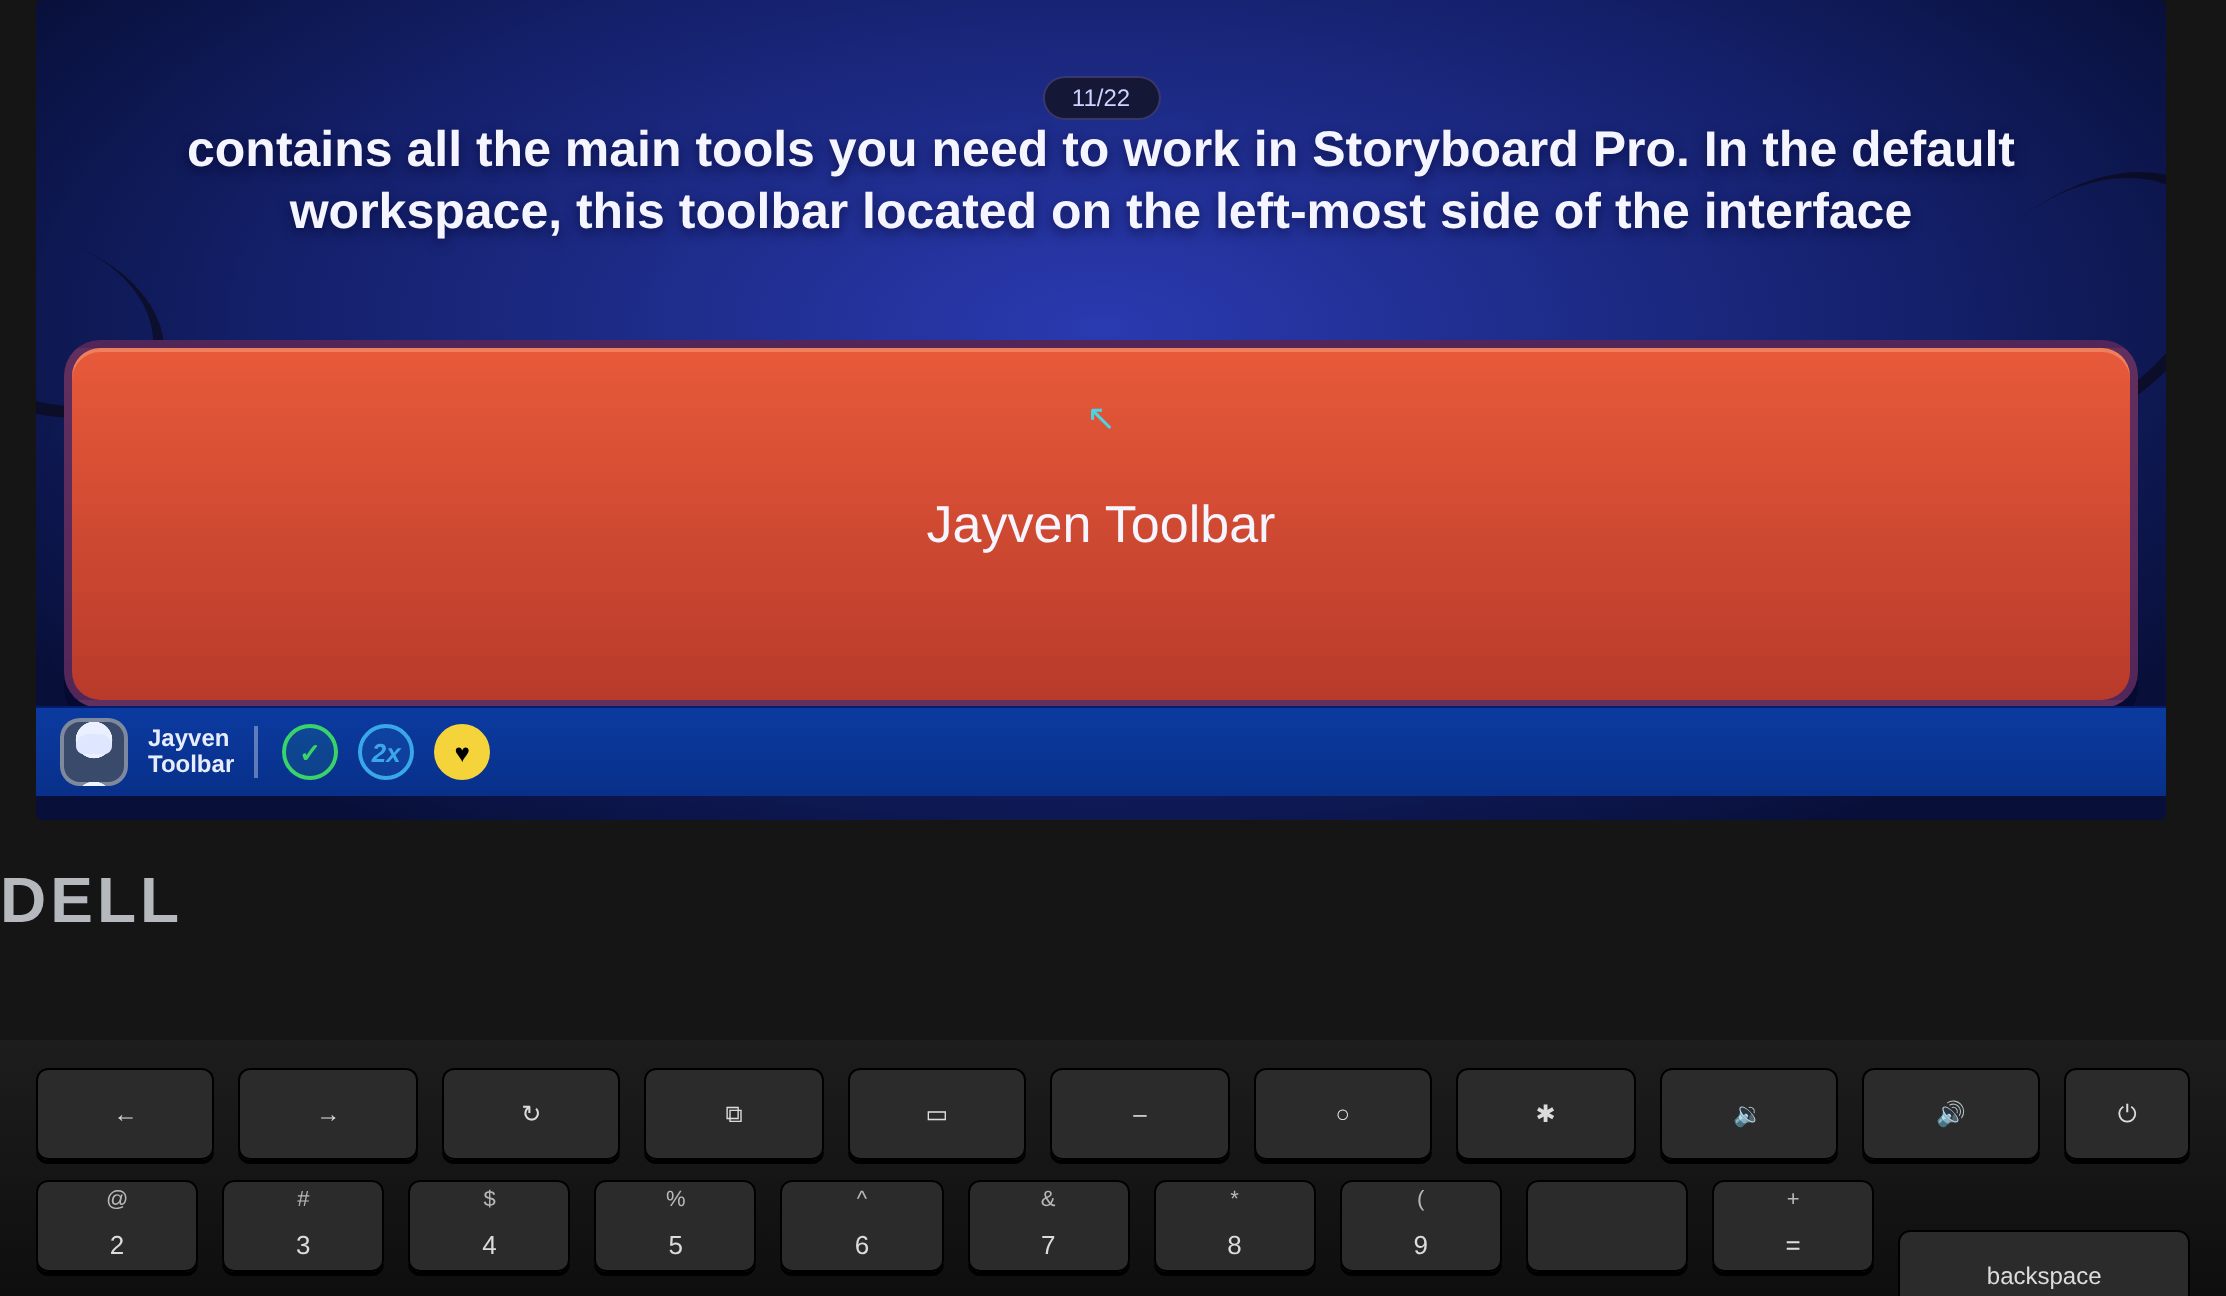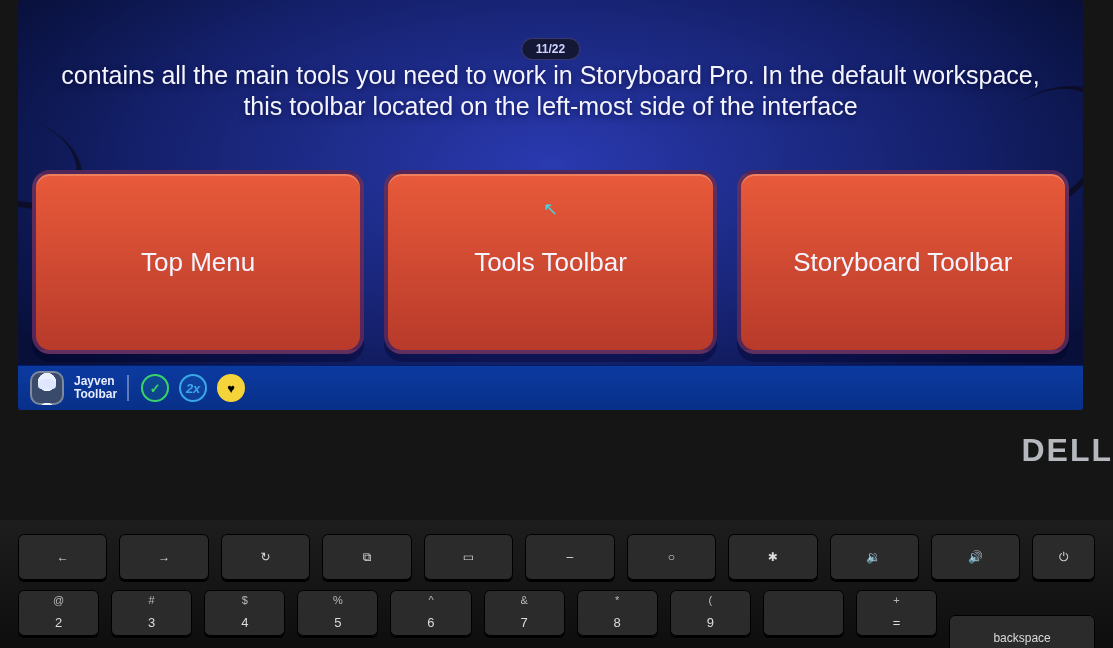--- a/index.html
+++ b/index.html
@@ -42,28 +42,28 @@
     border-top:none;border-left:none;
   }
   .branch.b1{width:120px;height:80px;left:-60px;top:120px;transform:rotate(20deg);}
   .branch.b2{width:160px;height:100px;right:-40px;top:100px;transform:rotate(-40deg);}
   .branch.b3{width:90px;height:60px;right:80px;top:170px;transform:rotate(10deg);}
   
   .pill{
     position:absolute;left:50%;top:38px;transform:translateX(-50%);
     background:rgba(20,20,40,.85);
     color:#cfd3ff;
-    font-size:12px;font-weight:700;
+    font-size:12px;font-weight:400;
     padding:3px 14px;border-radius:14px;
     border:1px solid rgba(90,90,160,.5);
   }
   .question{
     position:absolute;left:0;right:0;top:60px;
     text-align:center;color:var(--text);
-    font-size:25px;line-height:1.25;font-weight:400;
+    font-size:25px;line-height:1.25;font-weight:700;
     padding:0 40px;
     text-shadow:0 2px 6px rgba(0,0,40,.6);
   }
   .options{
     position:absolute;left:14px;right:14px;top:170px;bottom:56px;
     display:flex;gap:20px;
   }
   .option{
     flex:1;
     background:linear-gradient(180deg,var(--card-orange-top) 0%,var(--card-orange-bot) 100%);
@@ -74,21 +74,21 @@
     font-size:26px;font-weight:500;
     display:flex;align-items:center;justify-content:center;
     cursor:pointer;
     position:relative;
   }
   .cursor{
     position:absolute;left:50%;top:20%;transform:translate(-50%,-50%);
     font-size:18px;color:#4ad4e4;
   }
   .footer{
-    position:absolute;left:0;right:0;bottom:0;height:44px;
+    position:absolute;left:0;right:0;bottom:12px;height:44px;
     background:linear-gradient(180deg,#0b3aa0 0%,#08308a 100%);
     display:flex;align-items:center;gap:10px;
     padding:0 12px;
     border-top:1px solid rgba(0,0,60,.4);
   }
   .avatar{
     width:30px;height:30px;border-radius:10px;
     background:radial-gradient(circle at 50% 30%, #eaf0ff 0 35%, #3a4a6a 36% 100%);
     border:2px solid rgba(255,255,255,.35);
     position:relative;flex:none;
@@ -105,21 +105,21 @@
     width:24px;height:24px;border-radius:50%;
     display:flex;align-items:center;justify-content:center;
     font-size:13px;font-weight:700;
     border:2px solid;flex:none;
   }
   .badge.green{border-color:#38d46a;color:#38d46a;background:rgba(56,212,106,.1);}
   .badge.blue{border-color:#3aa8e8;color:#3aa8e8;background:rgba(58,168,232,.1);font-style:italic;}
   .badge.yellow{border-color:#f4d43a;color:#000;background:#f4d43a;}
   
   .logo{
-    position:absolute;left:0;right:0;top:432px;text-align:right;
+    position:absolute;left:0;right:0;top:432px;text-align:left;
     color:#b5b8bd;font-size:32px;font-weight:600;letter-spacing:2px;
   }
   .keyboard{
     position:absolute;left:0;right:0;top:520px;bottom:0;
     background:linear-gradient(180deg,#1d1d1d 0%,#0e0e0e 100%);
     display:flex;flex-direction:column;gap:10px;
     padding:14px 18px 0 18px;
   }
   .krow{display:flex;gap:12px;}
   .key{
@@ -152,28 +152,22 @@
     <div class="branch b1"></div>
     <div class="branch b2"></div>
     <div class="branch b3"></div>
 
     <div class="pill">11/22</div>
 
     <div class="question">contains all the main tools you need to work in Storyboard Pro. In the default workspace, this toolbar located on the left-most side of the interface</div>
 
     <div class="options">
       <div class="option">
-        <span>Top Menu</span>
-      </div>
-      <div class="option">
         <span class="cursor">↖</span>
-        <span>Tools Toolbar</span>
-      </div>
-      <div class="option">
-        <span>Storyboard Toolbar</span>
+        <span>Jayven Toolbar</span>
       </div>
     </div>
 
     <div class="footer">
       <div class="avatar"></div>
       <div class="username">
         <span>Jayven</span><br><span>Toolbar</span>
       </div>
       <div class="badge green">✓</div>
       <div class="badge blue">2x</div>

